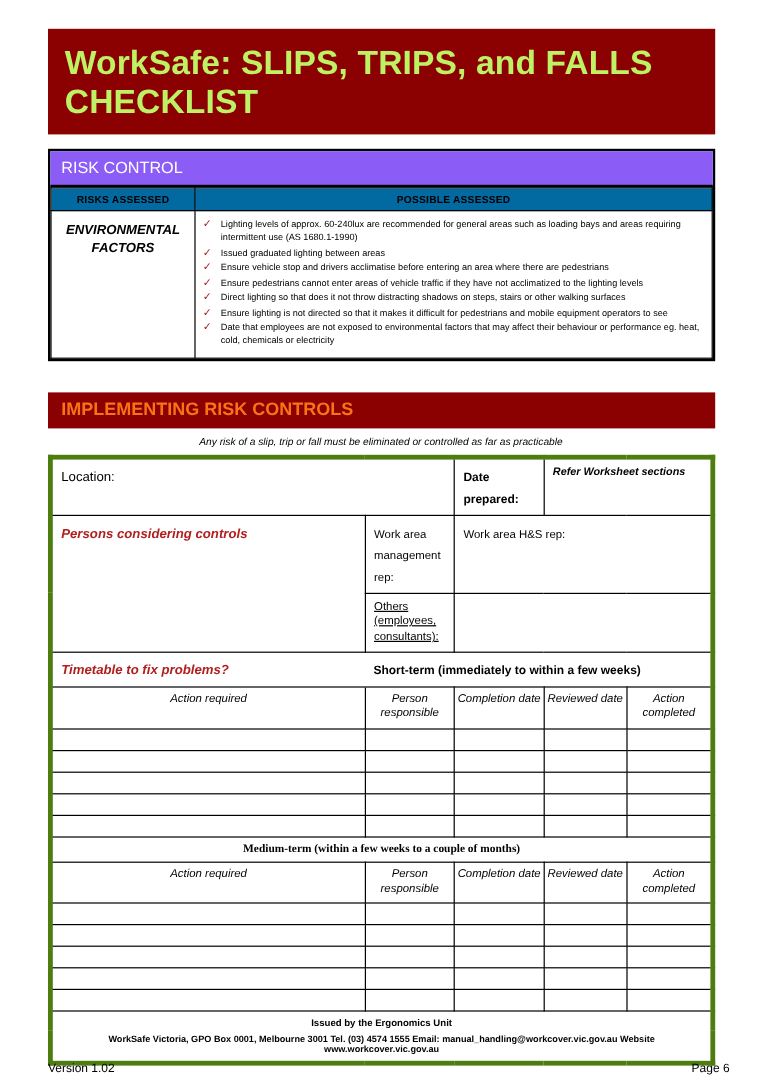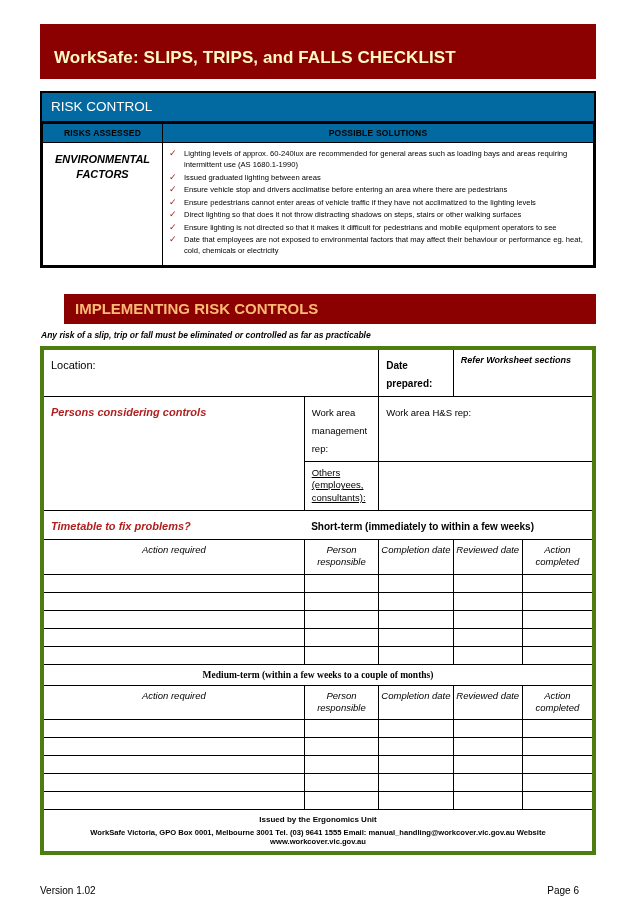--- a/index.html
+++ b/index.html
@@ -8,31 +8,31 @@
     background: #ffffff;
     font-family: "Liberation Sans", sans-serif;
     color: #000;
   }
   .page { position: relative; width: 636px; height: 900px; padding: 0 40px; }
 
   
   .title-banner {
     margin-top: 24px;
     background: #8B0000;
-    color: #fef9c3;
-    font-size: 17px;
+    color: #bef264;
+    font-size: 28px;
     font-weight: bold;
-    padding: 24px 14px 11px;
+    padding: 13px 14px 11px;
     letter-spacing: .1px;
   }
 
   
   .risk-block { margin-top: 12px; border: 2px solid #000; }
   .risk-block-head {
-    background: #0369a1; color: #fff;
+    background: #8b5cf6; color: #fff;
     font-size: 13.5px; padding: 6px 9px 7px;
     border-bottom: 2px solid #000;
   }
   table.rc { width: 100%; border-collapse: collapse; table-layout: fixed; }
   table.rc th, table.rc td { border: 1px solid #000; vertical-align: top; }
   .rc-th {
     background: #0369a1; font-size: 8.5px; font-weight: bold;
     text-align: center; padding: 4px 2px; letter-spacing: .2px;
   }
   .col-risk { width: 120px; }
@@ -46,26 +46,27 @@
     position: relative; padding-left: 17px;
     font-size: 7.6px; line-height: 1.45; margin-bottom: 1.5px;
   }
   ul.solutions li .tick {
     position: absolute; left: 2px; top: -1px;
     color: #A01C1C; font-size: 9px; line-height: 1.45;
   }
 
   
   .impl-banner {
-    margin-top: 26px; background: #8B0000; color: #fdba74;
-    font-size: 15px; font-weight: bold; padding: 6px 11px 7px; margin-left: 24px;
+    margin-top: 26px; background: #8B0000; color: #f97316;
+    font-size: 15px; font-weight: bold; padding: 6px 11px 7px;
   }
   .impl-sub {
-    font-size: 8.5px; font-weight: bold; font-style: italic;
+    font-size: 8.5px; font-weight: normal; font-style: italic;
     padding: 6px 2px 6px 1px;
+    text-align: center;
   }
 
   table.form { width: 100%; border-collapse: collapse; table-layout: fixed;
                border: 4px solid #4d7c0f; }
   table.form td { border: 1px solid #000; vertical-align: top; }
   .pad { padding: 5px 7px; }
   .r-accent { color: #B02020; font-style: italic; font-weight: bold; font-size: 11px; line-height: 1.35; }
   .lbl { font-size: 11px; }
   .lbl-b { font-size: 10px; font-weight: bold; }
   .refer { font-size: 9px; font-style: italic; font-weight: bold; text-align: left; }
@@ -80,21 +81,21 @@
   .col-person { width: 13.5%; }
   .col-completion { width: 13.5%; }
   .col-reviewed { width: 12.5%; }
   .col-done { width: 13%; }
 
   .issued { font-size: 8px; font-weight: bold; text-align: center; padding: 5px 4px 2px; }
   .contact { font-size: 7.6px; font-weight: bold; text-align: center; padding: 2px 4px 5px; }
 
   
   .page-footer {
-    position: absolute; left: 40px; right: 57px; bottom: 28px;
+    position: absolute; left: 40px; right: 28px; bottom: 28px;
     display: flex; justify-content: space-between;
     font-size: 10px;
   }
 </style>
 </head>
 <body>
 
 <div class="page">
 
   <div class="title-banner">WorkSafe: SLIPS, TRIPS, and FALLS CHECKLIST</div>
@@ -102,21 +103,21 @@
   <div class="risk-block">
     <div class="risk-block-head">RISK CONTROL</div>
     <table class="rc">
       <colgroup>
           <col class="col-risk">
           <col>
         </colgroup>
       <thead>
         <tr>
           <th class="rc-th">RISKS ASSESSED</th>
-          <th class="rc-th">POSSIBLE SOLUTIONS</th>
+          <th class="rc-th">POSSIBLE ASSESSED</th>
         </tr>
       </thead>
       <tbody>
         <tr>
           <td class="rc-risk-cell">ENVIRONMENTAL FACTORS</td>
           <td class="rc-sol-cell">
             <ul class="solutions">
               <li>
                 <span class="tick">✓</span>
                 <span>Lighting levels of approx. 60-240lux are recommended for general areas such as loading bays and areas requiring intermittent use (AS 1680.1-1990)</span>
@@ -294,21 +295,21 @@
         <td></td>
       </tr>
 
       <tr>
         <td colspan="5" style="border-bottom:none; padding:0;">
           <div class="issued">Issued by the Ergonomics Unit</div>
         </td>
       </tr>
       <tr>
         <td colspan="5" style="border-top:none; padding:0;">
-          <div class="contact">WorkSafe Victoria, GPO Box 0001, Melbourne 3001   Tel. (03) 9641 1555   Email:  manual_handling@workcover.vic.gov.au   Website www.workcover.vic.gov.au</div>
+          <div class="contact">WorkSafe Victoria, GPO Box 0001, Melbourne 3001   Tel. (03) 4574 1555   Email:  manual_handling@workcover.vic.gov.au   Website www.workcover.vic.gov.au</div>
         </td>
       </tr>
 
     </tbody>
   </table>
 
   <div class="page-footer">
     <span>Version 1.02</span>
     <span>Page 6</span>
   </div>

